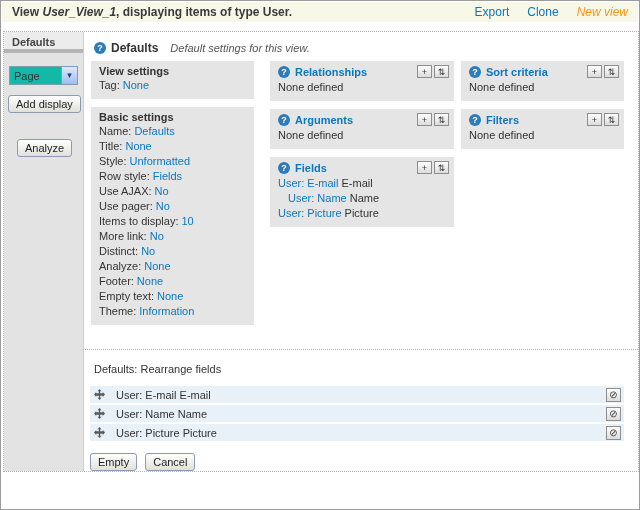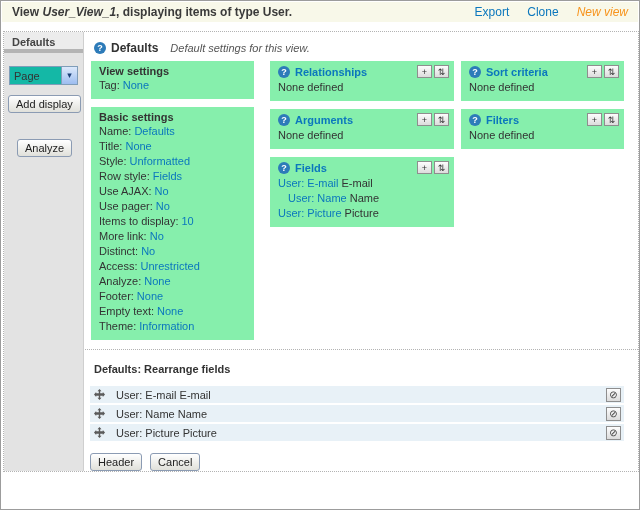--- a/index.html
+++ b/index.html
@@ -40,34 +40,34 @@
   .help-icon { display:inline-block; width:12px; height:12px; border-radius:50%;
                background:#2d7bb9; color:#fff; font-size:9px; font-weight:bold;
                text-align:center; line-height:12px; cursor:pointer; flex:none; }
   .ov-title { font-weight:bold; font-size:12px; color:#333; margin-left:5px; }
   .ov-sub { font-style:italic; color:#555; margin-left:12px; }
   .columns { position:relative; height:288px; margin-top:6px; }
   .col { position:absolute; top:0; }
   .col1 { left:6px;   width:163px; }
   .col2 { left:185px; width:184px; }
   .col3 { left:376px; width:163px; }
-  .box { background:#86efac; padding:4px 5px 6px 8px; margin-bottom:8px; }
+  .box { background:#e5e5e5; padding:4px 5px 6px 8px; margin-bottom:8px; }
   .box-plain-title { font-weight:bold; color:#333; margin-bottom:1px; }
   .box-head { display:flex; align-items:center; margin-bottom:2px; }
   .btitle { color:#0b77bd; font-weight:bold; text-decoration:none; cursor:pointer; margin-left:5px; }
   .mini { margin-left:auto; display:flex; gap:2px; }
   .mini-btn { width:15px; height:13px; border:1px solid #8e8e8e;
               background:linear-gradient(#fdfdfd,#dcdcdc); font-size:9px; line-height:10px;
               padding:0; cursor:pointer; color:#333; font-family:inherit; }
   .line { line-height:15px; white-space:nowrap; }
   .line a { color:#0b77bd; text-decoration:none; cursor:pointer; margin-left:3px; }
   .empty { color:#333; line-height:15px; }
   
   .rearrange { border-top:1px dotted #b3b3b3; }
-  .r-title { font-weight:bold; padding:13px 12px 11px 9px; color:#333; }
+  .r-title { font-weight:normal; padding:13px 12px 11px 9px; color:#333; }
   .r-rows { margin:0 14px 0 5px; }
   .rrow { display:flex; align-items:center; height:17px; background:#e8f1f7;
           margin-bottom:2px; padding:0 3px 0 4px; }
   .drag { cursor:move; margin-right:11px; display:flex; align-items:center; }
   .rtext { color:#333; }
   .remove-btn { margin-left:auto; width:15px; height:14px; border:1px solid #8e8e8e;
                 background:linear-gradient(#fdfdfd,#dcdcdc); font-size:10px; line-height:11px;
                 padding:0; cursor:pointer; color:#444; font-family:inherit; }
   .form-actions { margin:12px 0 0 5px; display:flex; gap:8px; }
 </style>
@@ -116,21 +116,20 @@
             <div class="box-plain-title">Basic settings</div>
             <div class="line"><span>Name:</span><a>Defaults</a></div>
             <div class="line"><span>Title:</span><a>None</a></div>
             <div class="line"><span>Style:</span><a>Unformatted</a></div>
             <div class="line"><span>Row style:</span><a>Fields</a></div>
             <div class="line"><span>Use AJAX:</span><a>No</a></div>
             <div class="line"><span>Use pager:</span><a>No</a></div>
             <div class="line"><span>Items to display:</span><a>10</a></div>
             <div class="line"><span>More link:</span><a>No</a></div>
             <div class="line"><span>Distinct:</span><a>No</a></div>
-            <div class="line"><span>Access:</span><a>Unrestricted</a></div>
             <div class="line"><span>Analyze:</span><a>None</a></div>
             <div class="line"><span>Footer:</span><a>None</a></div>
             <div class="line"><span>Empty text:</span><a>None</a></div>
             <div class="line"><span>Theme:</span><a>Information</a></div>
           </div>
         </div>
 
         <div class="col col2">
           <div class="box">
             <div class="box-head">
@@ -221,20 +220,20 @@
             <span class="drag">
                 <svg width="11" height="11" viewBox="0 0 11 11">
                   <path d="M5.5 0 L7.5 2.2 H6.2 V4.3 H8.8 V3 L11 5.5 L8.8 8 V6.7 H6.2 V8.8 H7.5 L5.5 11 L3.5 8.8 H4.8 V6.7 H2.2 V8 L0 5.5 L2.2 3 V4.3 H4.8 V2.2 H3.5 Z" fill="#5a5a5a"></path>
                 </svg>
               </span>
             <span class="rtext">User: Picture Picture</span>
             <button class="remove-btn">⊘</button>
           </div>
         </div>
         <div class="form-actions">
-          <button class="btn">Header</button>
+          <button class="btn">Empty</button>
           <button class="btn">Cancel</button>
         </div>
       </div>
 
     </div>
   </div>
 </div>
 
 </body></html>

